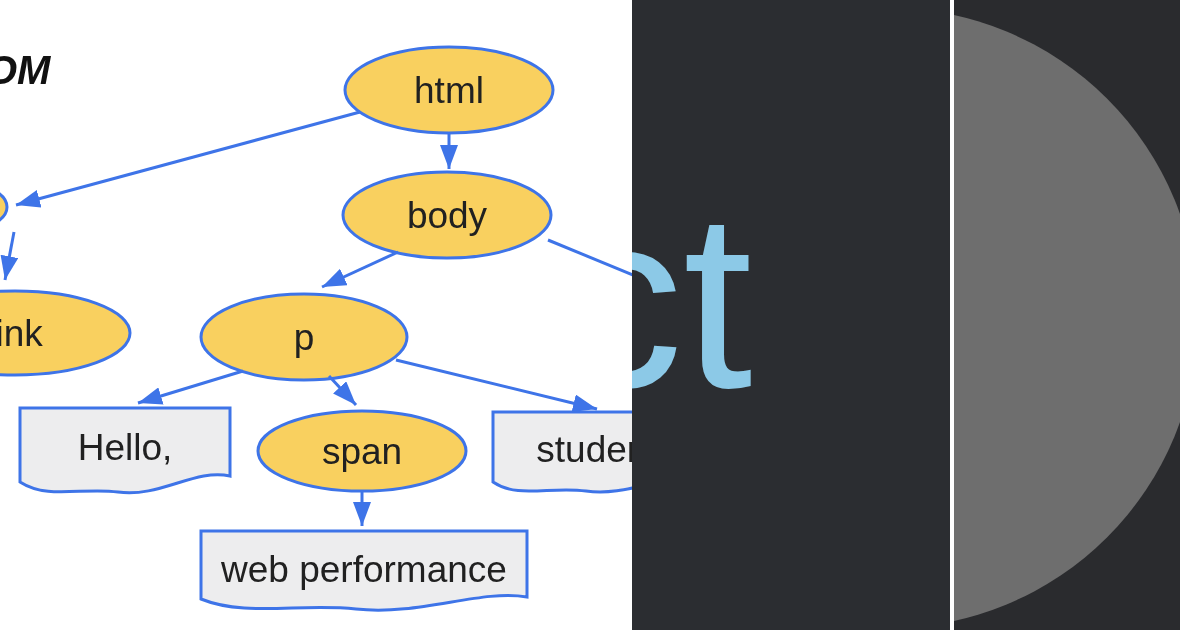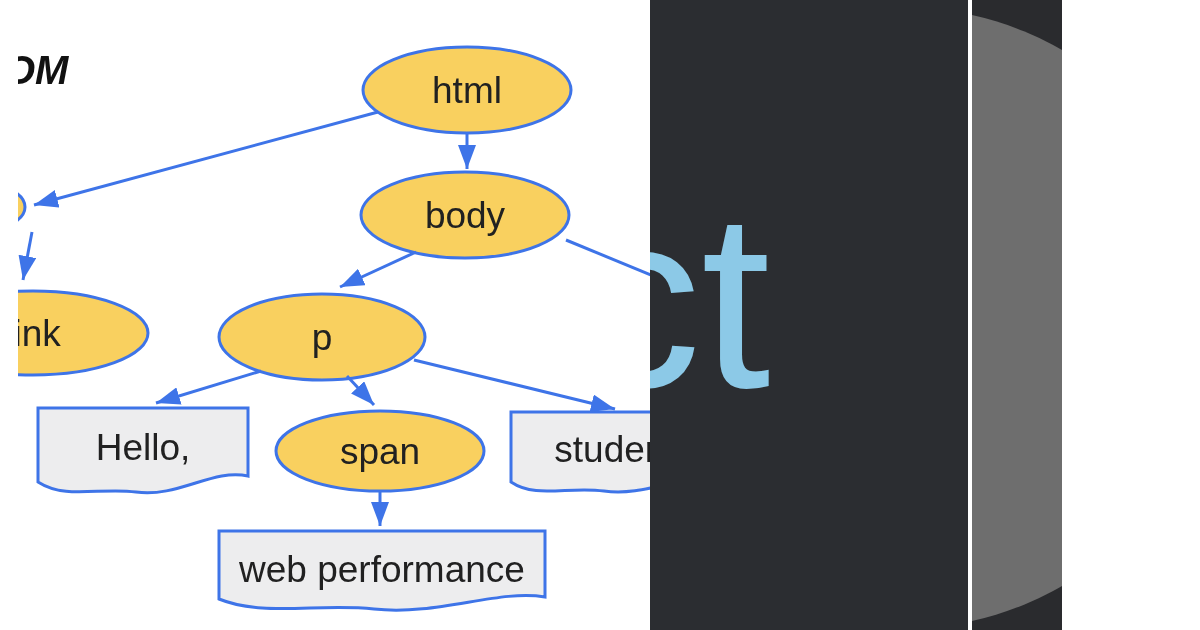--- a/index.html
+++ b/index.html
@@ -1,19 +1,18 @@
 <!DOCTYPE html>
 <html style="--node_fill: #F9D05F; --diagram_stroke: #3E74E8; --box_fill: #EDEDEE; --diagram_text: #212121; --left_bg: #FFFFFF; --middle_bg: #2B2D31; --right_bg: #2A2B2E; --big_text: #8CC9E7; --circle: #6E6E6E; --divider: #FFFFFF;"><head>
 <meta charset="utf-8">
 <style>
   html,body { margin:0; padding:0; background:#fff; }
   .card {
-    position:relative; width:1044px; height:630px; overflow:hidden;
+    position:relative; width:1180px; height:630px; overflow:hidden;
     font-family:"Liberation Sans", sans-serif;
-    margin-left:18px;
   }
   .panel { position:absolute; top:0; height:630px; overflow:hidden; }
   .panel.left   { left:0;    width:632px; background:var(--left_bg,#ffffff); }
   .panel.middle { left:632px; width:318px; background:var(--middle_bg,#2B2D31); }
   .divider      { position:absolute; top:0; left:950px; width:4px; height:630px;
                   background:var(--divider,#ffffff); z-index:3; }
   .panel.right  { left:954px; width:246px; background:var(--right_bg,#2A2B2E); }
 
   .big-text {
     position:absolute; left:-74px; top:176px;

